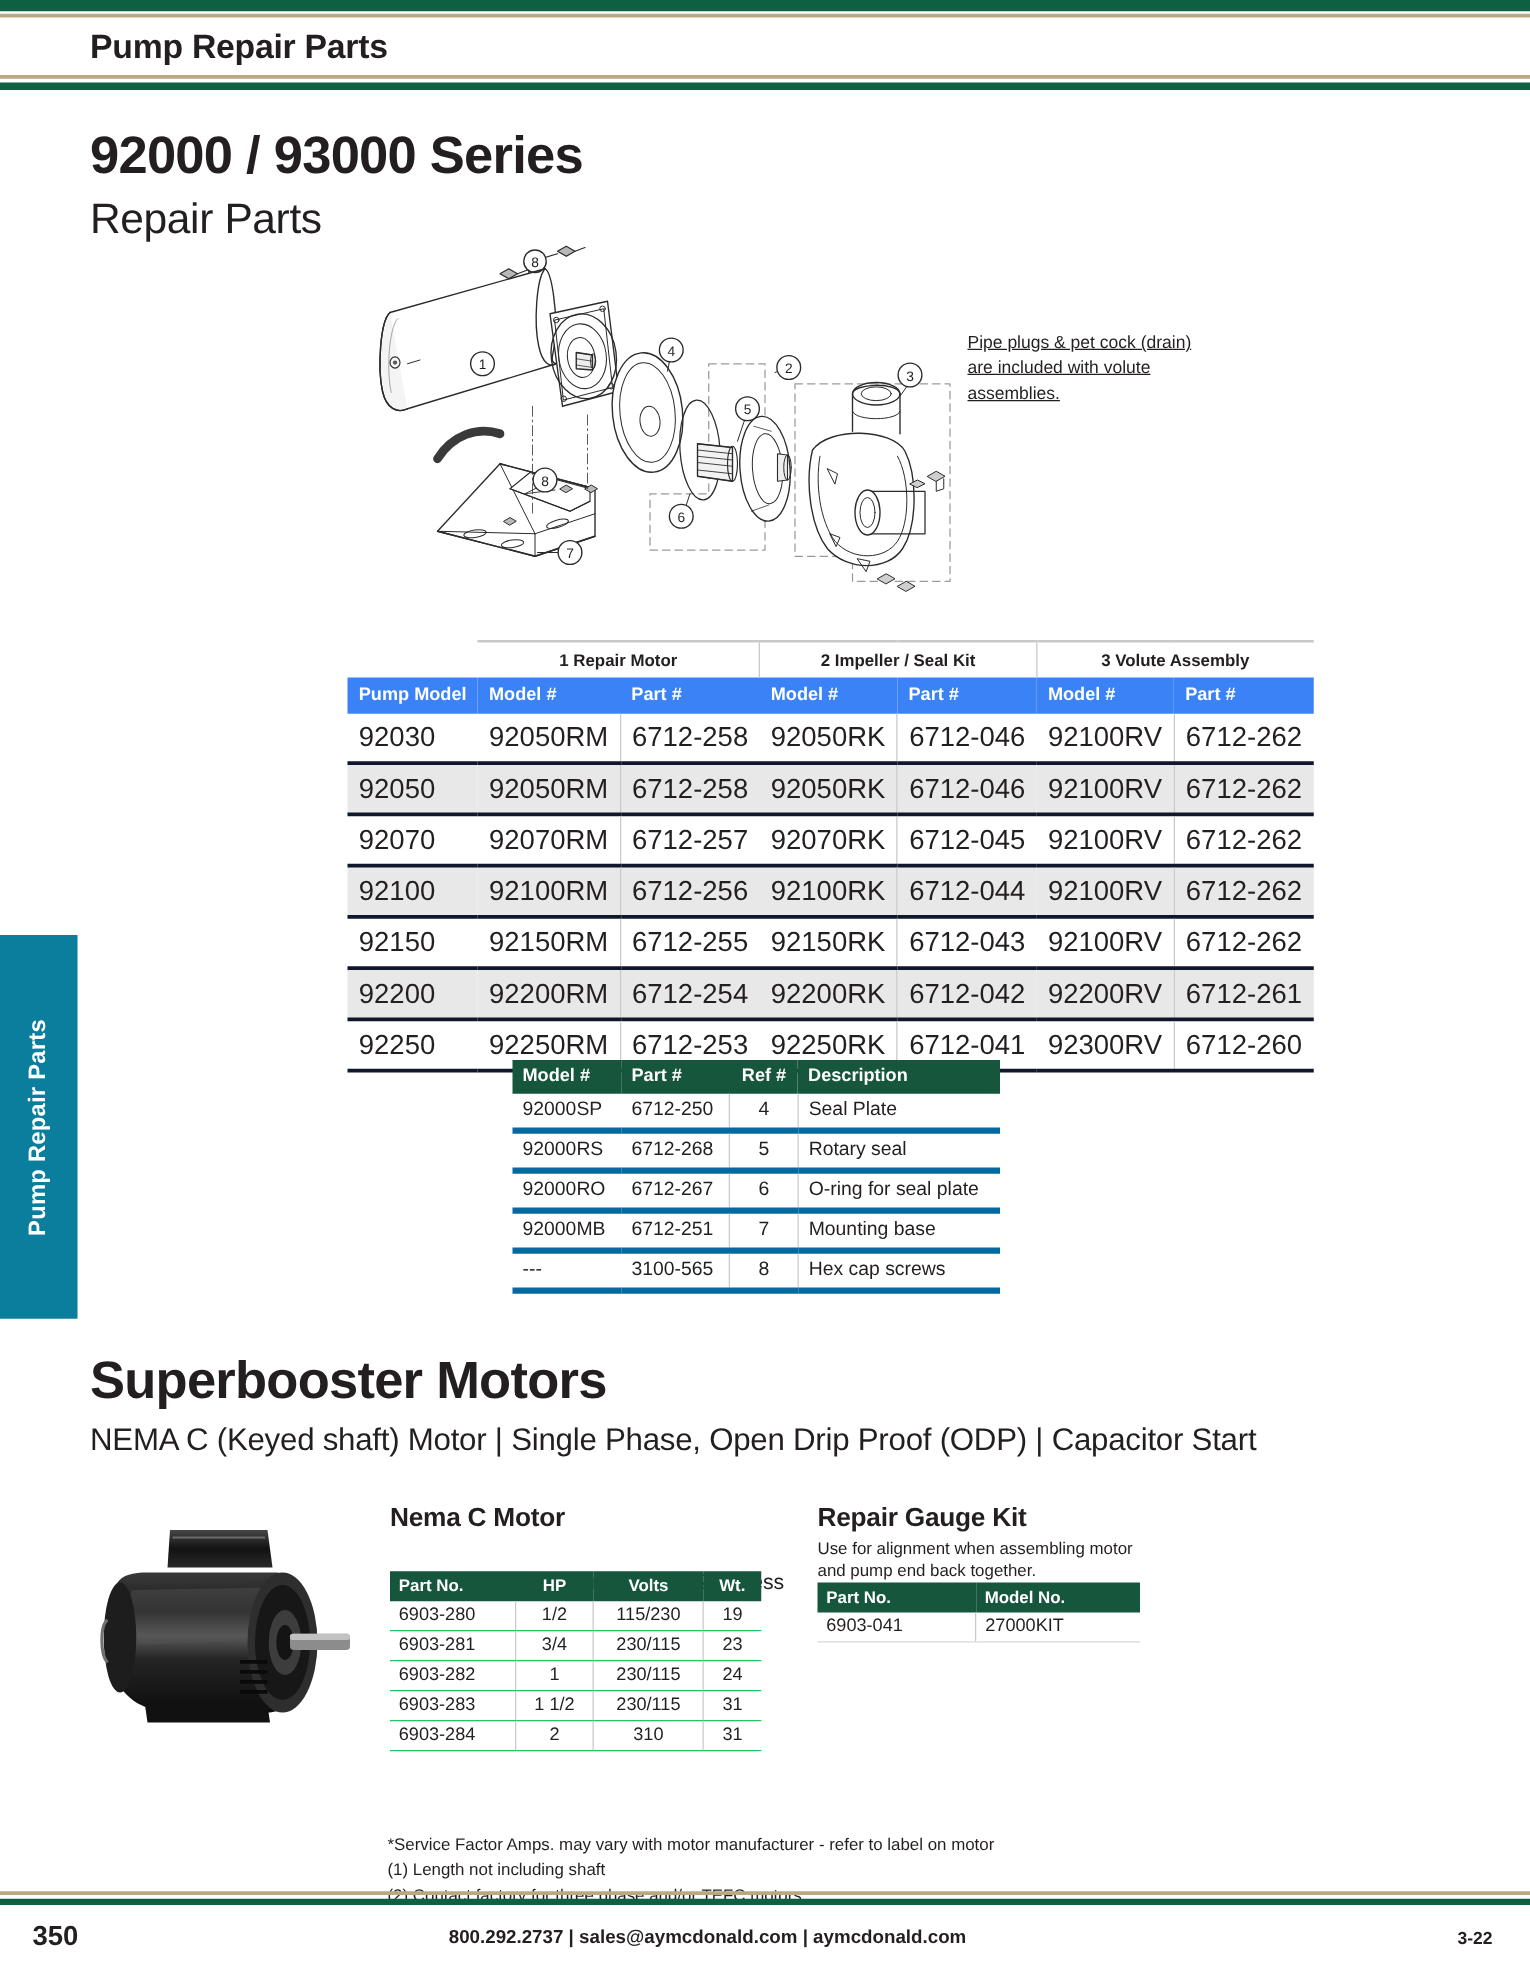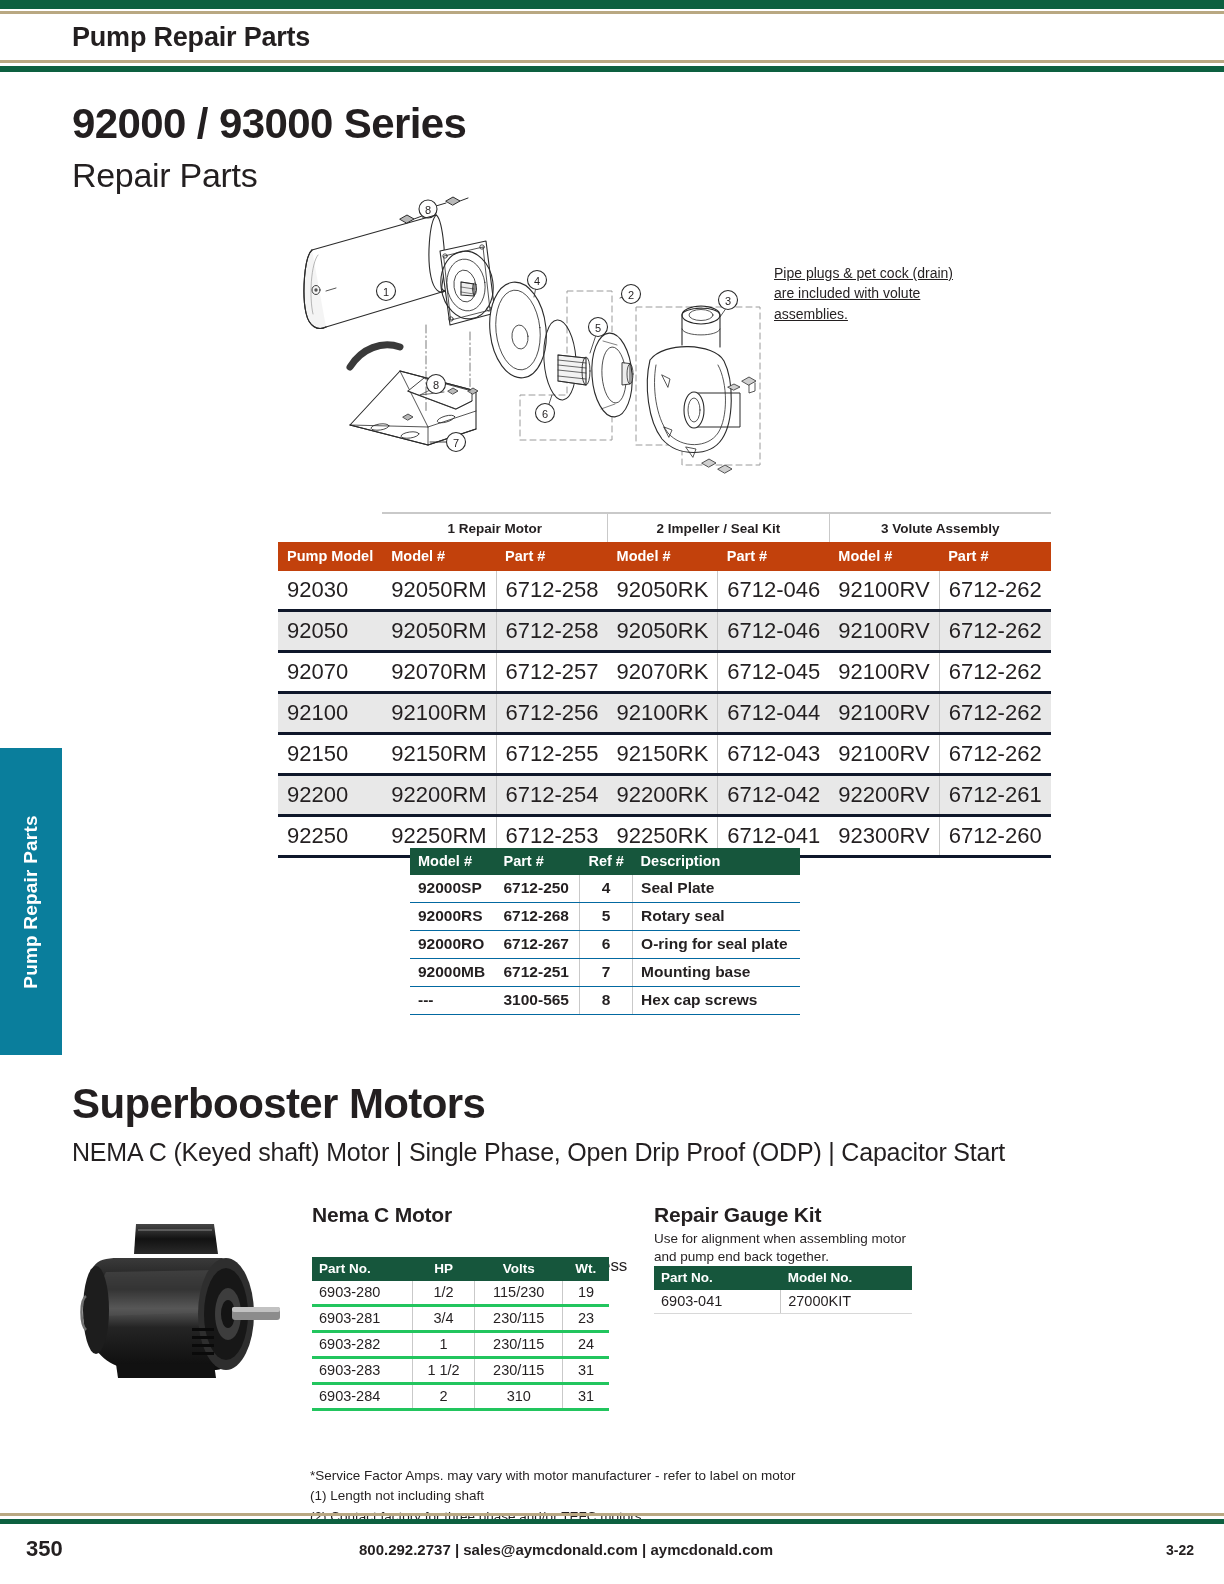--- a/index.html
+++ b/index.html
@@ -43,60 +43,60 @@
   .tbl td,.tbl th{padding:0;}
 
   
   #main-table{left:278px;top:512px;width:628px;}
   #main-table .grouprow th{
     font-size:13.5px;font-weight:bold;text-align:center;
     padding:7px 0 6px;border-top:2px solid #c9c9c9;color:#231f20;
   }
   #main-table .grouprow th.blank{border-top:none;}
   #main-table .hdr th{
-    background:#c2410c;color:#fff;font-size:14.5px;font-weight:bold;
+    background:#3b82f6;color:#fff;font-size:14.5px;font-weight:bold;
     padding:6px 9px 7px;white-space:nowrap;
   }
   #main-table tbody td{
     padding:6px 9px 6px;font-size:22px;border-bottom:3px solid #0f172a;
     color:#231f20;white-space:nowrap;
   }
   #main-table tbody tr.alt td{background:#e8e8e8;}
   .ra{text-align:left;}
   .la{text-align:left;}
   .ca{text-align:center;}
   .vsep{border-left:1px solid #c9c9c9;}
 
   
   #ref-table{left:410px;top:848px;width:390px;}
   #ref-table .hdr th{
     background:#16563c;color:#fff;font-size:14.5px;font-weight:bold;
     padding:5px 8px 6px;white-space:nowrap;
   }
   #ref-table tbody td{
-    padding:4px 8px 5px;font-size:15.5px;border-bottom:1px solid #0369a1;white-space:nowrap;font-weight:bold;
+    padding:4px 8px 5px;font-size:15.5px;border-bottom:5px solid #0369a1;white-space:nowrap;
   }
 
   
   .sb-title{position:absolute;left:72px;top:1083px;font-size:42px;font-weight:bold;letter-spacing:-.6px;line-height:1;}
   .sb-sub{position:absolute;left:72px;top:1140px;font-size:25px;letter-spacing:-.2px;line-height:1;}
 
   .motor-photo{position:absolute;left:66px;top:1200px;width:235px;height:190px;}
 
   .blk-title{font-size:21px;font-weight:bold;letter-spacing:-.2px;}
   .blk-sub{font-size:17px;letter-spacing:-.1px;margin-top:25px;}
   .blk-sub-sm{font-size:13.5px;line-height:1.35;}
 
   #nema-head{position:absolute;left:312px;top:1203px;}
   #nema-sub{position:absolute;left:312px;top:1231px;}
   #nema-table{left:312px;top:1257px;width:297px;}
   #nema-table .hdr th{
     background:#16563c;color:#fff;font-size:13.5px;font-weight:bold;padding:4px 7px 5px;white-space:nowrap;
   }
-  #nema-table tbody td{padding:3px 7px 4px;font-size:14.5px;border-bottom:3px solid #22c55e;white-space:nowrap;}
+  #nema-table tbody td{padding:3px 7px 4px;font-size:14.5px;border-bottom:1px solid #22c55e;white-space:nowrap;}
 
   #gauge-head{position:absolute;left:654px;top:1203px;}
   #gauge-sub{position:absolute;left:654px;top:1230px;width:260px;}
   #gauge-table{left:654px;top:1266px;width:258px;}
   #gauge-table .hdr th{
     background:#16563c;color:#fff;font-size:13.5px;font-weight:bold;padding:4px 7px 5px;white-space:nowrap;
   }
   #gauge-table tbody td{padding:3px 7px 4px;font-size:14.5px;border-bottom:1px solid #d8d8d8;white-space:nowrap;}
 
   .footnotes{position:absolute;left:310px;top:1466px;font-size:13.5px;line-height:1.5;color:#231f20;}

